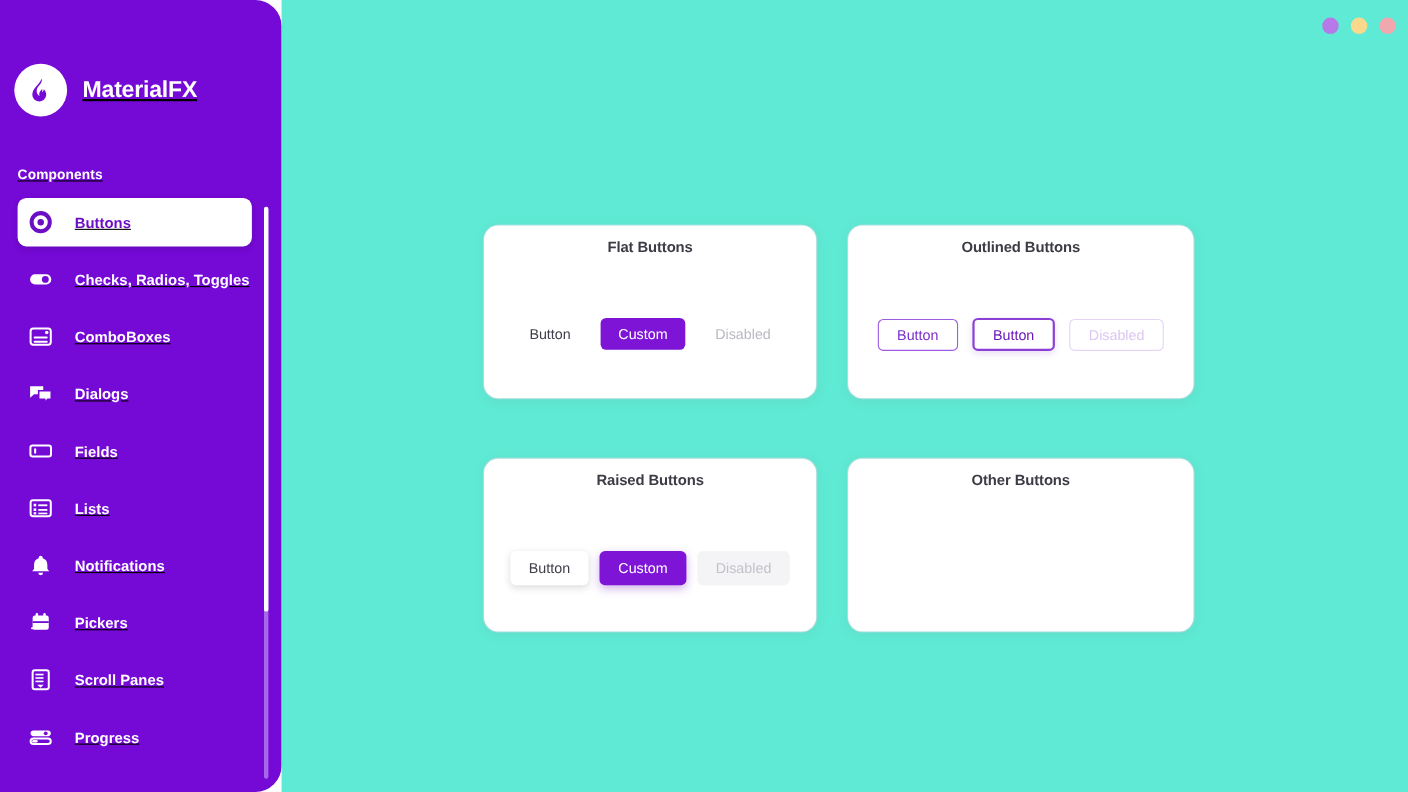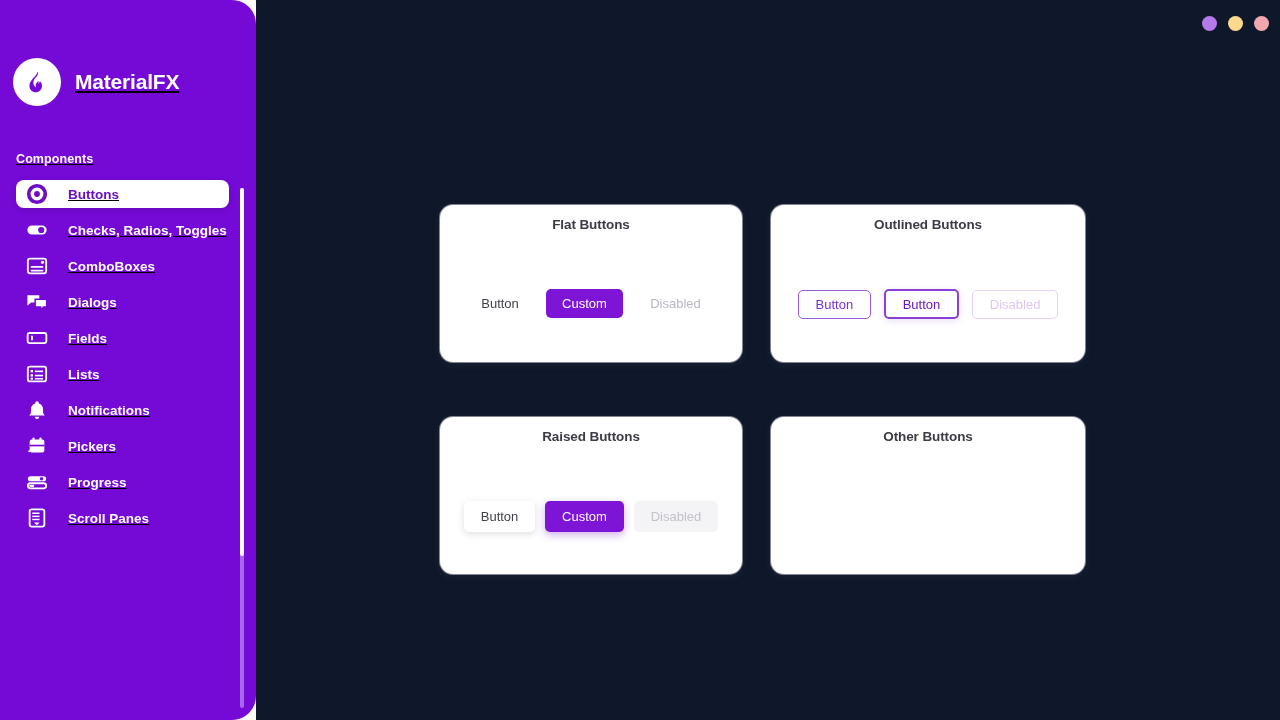--- a/index.html
+++ b/index.html
@@ -74,21 +74,21 @@
 
   .nav {
     margin-top: 14px;
     padding-right: 26px;
   }
 
   .nav-item {
     display: flex;
     align-items: center;
     gap: 18px;
-    height: 28px;
+    height: 44px;
     margin: 0 0 8px 16px;
     padding-left: 8px;
     border-radius: 8px;
     cursor: pointer;
   }
 
   .nav-item .nav-label {
     color: #ffffff;
     font-size: 13.5px;
     font-weight: 600;
@@ -131,21 +131,21 @@
     width: 4px;
     height: 368px;
     background: #ffffff;
     border-radius: 3px;
   }
 
   
   .main {
     flex: 1;
     position: relative;
-    background: #0f172a;
+    background: #5eead4;
   }
 
   .window-dots {
     position: absolute;
     top: 16px;
     right: 11px;
     display: flex;
     gap: 11px;
   }
   .dot { width: 15px; height: 15px; border-radius: 50%; }
@@ -362,40 +362,40 @@
             <rect x="4" y="10.6" width="16" height="1.8" fill="#7509D6"></rect>
             <rect x="2.4" y="16.6" width="6" height="2" rx="1" fill="#ffffff"></rect>
           </svg>
         </span>
         <span class="nav-label">Pickers</span>
       </div>
 
       <div class="nav-item">
         <span class="nav-icon">
           <svg width="22" height="22" viewBox="0 0 24 24" aria-hidden="true">
-            <rect x="2" y="5.6" width="20" height="5.6" rx="2.8" fill="#ffffff"></rect>
-            <circle cx="17" cy="8.4" r="1.9" fill="#7509D6"></circle>
-            <rect x="2" y="13.4" width="20" height="5.6" rx="2.8" fill="none" stroke="#ffffff" stroke-width="2"></rect>
-            <rect x="3.6" y="15" width="5.4" height="2.4" rx="1.2" fill="#ffffff"></rect>
-          </svg>
-        </span>
-        <span class="nav-label">Progress</span>
-      </div>
-
-      <div class="nav-item">
-        <span class="nav-icon">
-          <svg width="22" height="22" viewBox="0 0 24 24" aria-hidden="true">
             <rect x="4" y="2.6" width="16" height="18.8" rx="2.2" fill="none" stroke="#ffffff" stroke-width="2"></rect>
             <rect x="6.8" y="6" width="8" height="1.6" fill="#ffffff"></rect>
             <rect x="6.8" y="9.4" width="8" height="1.6" fill="#ffffff"></rect>
             <rect x="6.8" y="12.8" width="8" height="1.6" fill="#ffffff"></rect>
             <path d="M8.6 16.8h6.4l-3.2 3z" fill="#ffffff"></path>
           </svg>
         </span>
         <span class="nav-label">Scroll Panes</span>
+      </div>
+
+      <div class="nav-item">
+        <span class="nav-icon">
+          <svg width="22" height="22" viewBox="0 0 24 24" aria-hidden="true">
+            <rect x="2" y="5.6" width="20" height="5.6" rx="2.8" fill="#ffffff"></rect>
+            <circle cx="17" cy="8.4" r="1.9" fill="#7509D6"></circle>
+            <rect x="2" y="13.4" width="20" height="5.6" rx="2.8" fill="none" stroke="#ffffff" stroke-width="2"></rect>
+            <rect x="3.6" y="15" width="5.4" height="2.4" rx="1.2" fill="#ffffff"></rect>
+          </svg>
+        </span>
+        <span class="nav-label">Progress</span>
       </div>
 
     </nav>
 
     <div class="sb-track"></div>
     <div class="sb-thumb"></div>
   </aside>
 
   <main class="main">
 

